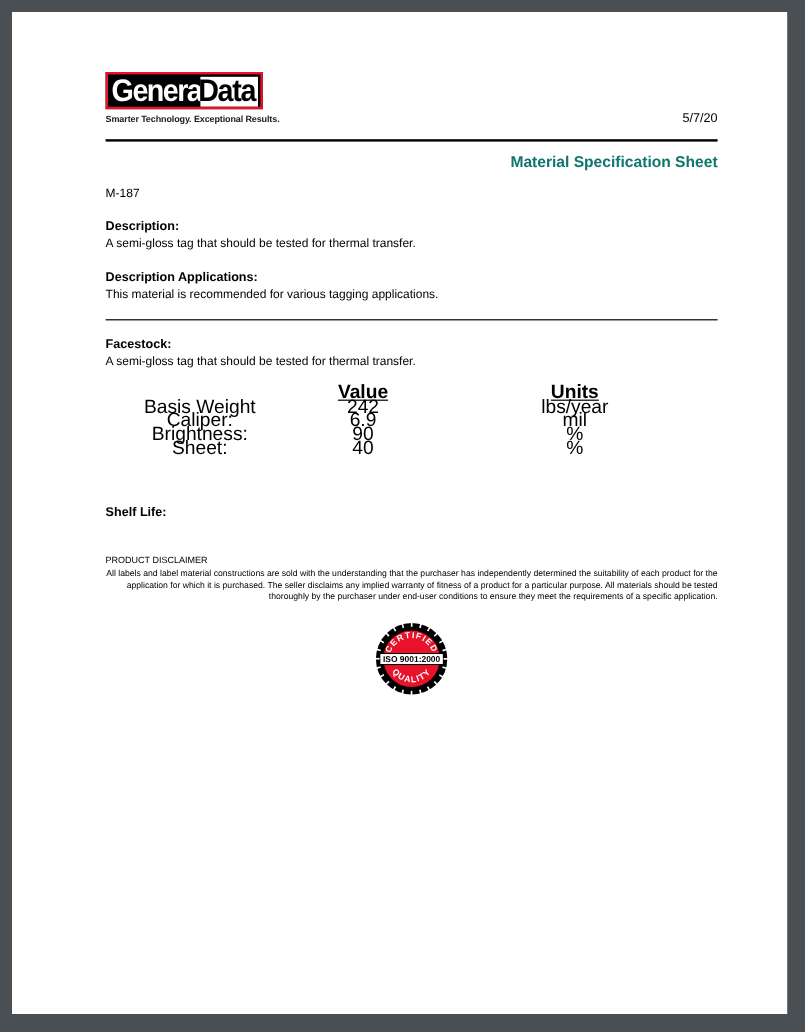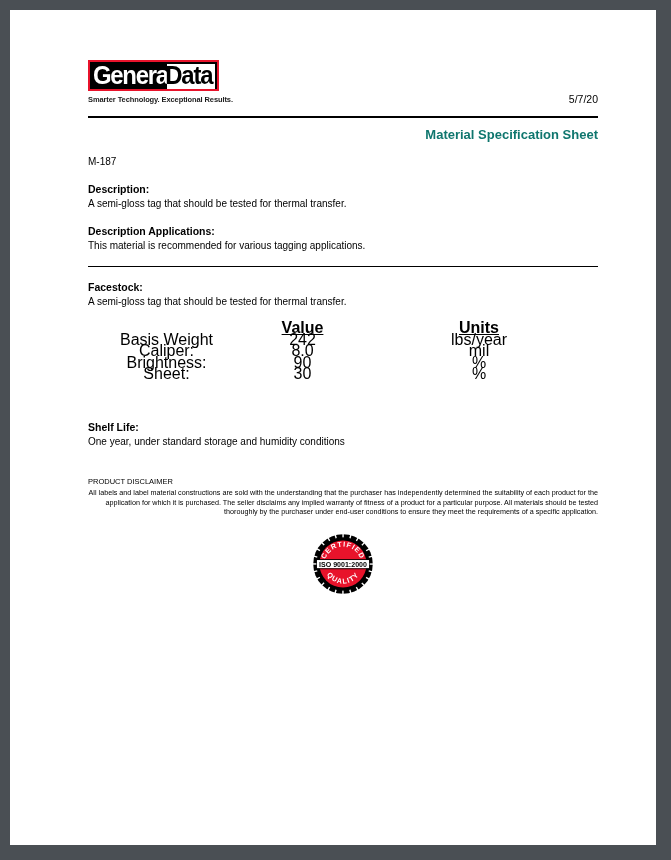--- a/index.html
+++ b/index.html
@@ -256,39 +256,38 @@
         </tr>
       </thead>
       <tbody>
         <tr>
           <td>Basis Weight</td>
           <td>242</td>
           <td>lbs/year</td>
         </tr>
         <tr>
           <td>Caliper:</td>
-          <td>8.0</td>
+          <td>6.9</td>
           <td>mil</td>
         </tr>
         <tr>
           <td>Brightness:</td>
           <td>90</td>
           <td>%</td>
         </tr>
         <tr>
           <td>Sheet:</td>
-          <td>30</td>
+          <td>40</td>
           <td>%</td>
         </tr>
       </tbody>
     </table>
 
     <div class="section" style="margin-top:40px;">
       <div class="section-label">Shelf Life:</div>
-      <div class="section-text">One year, under standard storage and humidity conditions</div>
     </div>
 
     <div class="disclaimer">
       <div class="disclaimer-title">PRODUCT DISCLAIMER</div>
       <div class="disclaimer-body">All labels and label material constructions are sold with the understanding that the purchaser has independently determined the suitability of each product for the application for which it is purchased. The seller disclaims any implied warranty of fitness of a product for a particular purpose. All materials should be tested thoroughly by the purchaser under end-user conditions to ensure they meet the requirements of a specific application.</div>
     </div>
 
     <div class="seal-wrap">
       <svg class="seal" viewBox="0 0 100 100">
         <defs>

